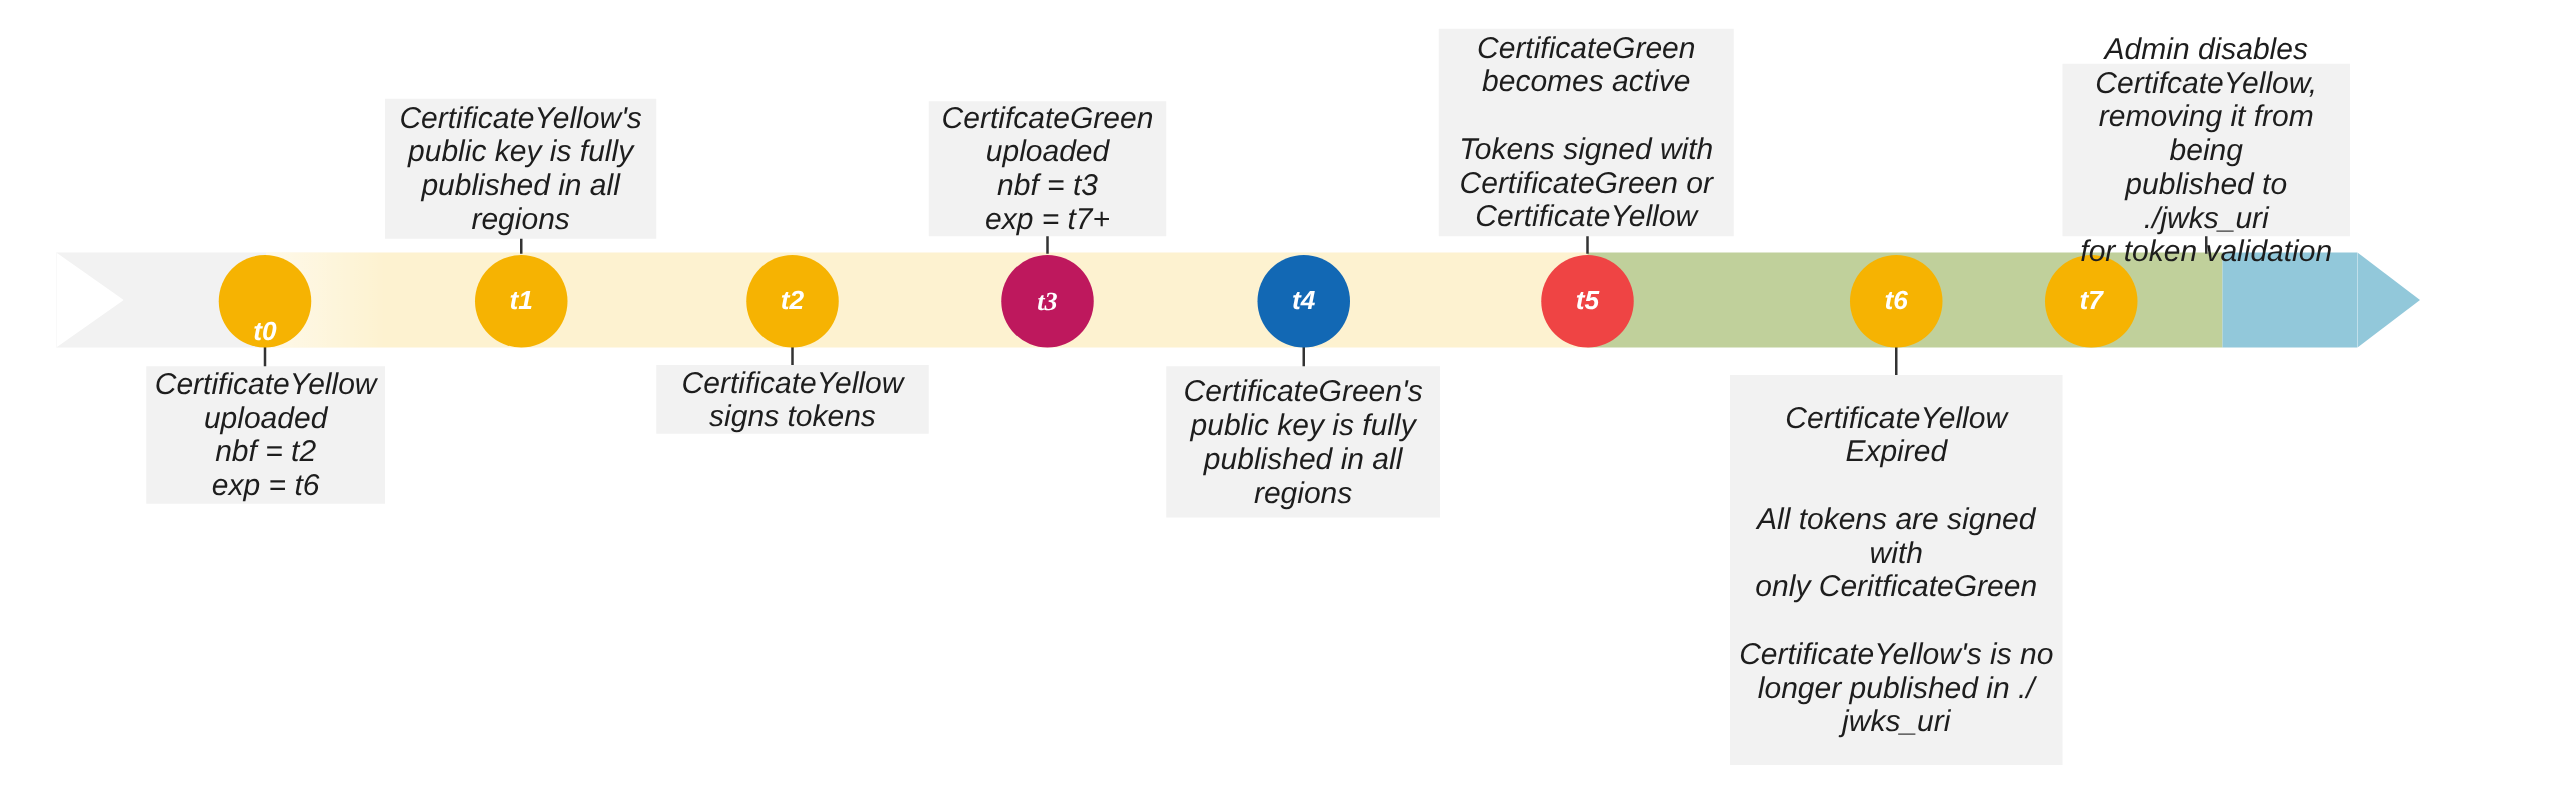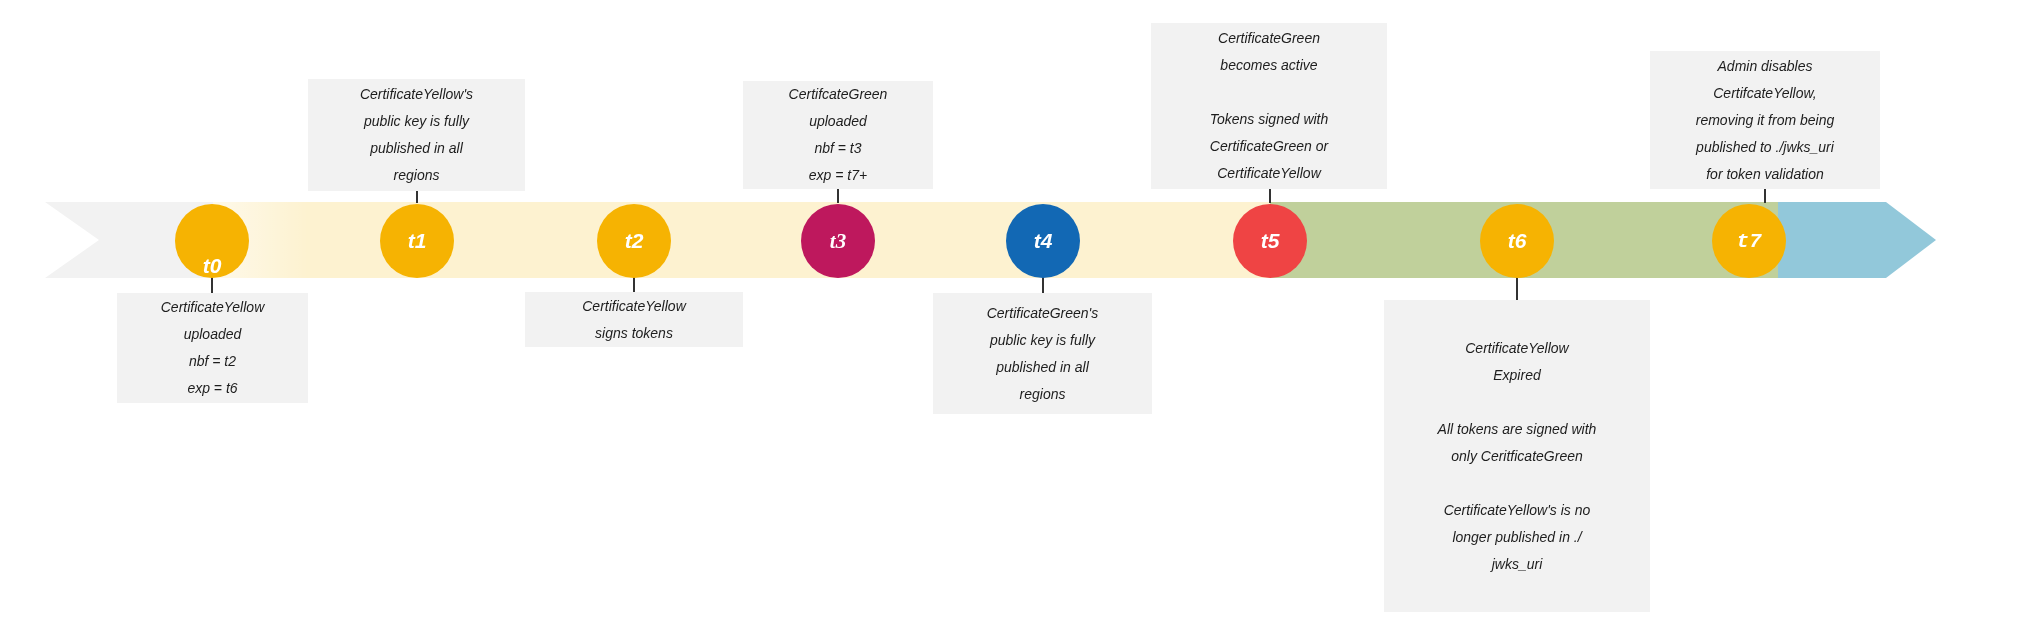--- a/index.html
+++ b/index.html
@@ -46,40 +46,40 @@
     font-weight: bold;
     font-style: italic;
   }
   #node-t0 { left: 175px; align-items: flex-end; }
   #node-t1 { left: 380px; }
   #node-t2 { left: 597px; }
   #node-t3 { left: 801px; }
   #node-t4 { left: 1006px; }
   #node-t5 { left: 1233px; }
   #node-t6 { left: 1480px; }
-  #node-t7 { left: 1712px; font-family: Liberation Mono, monospace; }
+  #node-t7 { left: 1636px; }
 
   
   .connector { position: absolute; width: 2px; background: #333333; z-index: 3; }
   #conn-t0 { left: 211px;  top: 277px; height: 17px; }
   #conn-t1 { left: 416px;  top: 188px; height: 15px; }
   #conn-t2 { left: 633px;  top: 277px; height: 16px; }
   #conn-t3 { left: 837px;  top: 188px; height: 15px; }
   #conn-t4 { left: 1042px; top: 277px; height: 17px; }
   #conn-t5 { left: 1269px; top: 188px; height: 15px; }
   #conn-t6 { left: 1516px; top: 277px; height: 24px; }
   #conn-t7 { left: 1764px; top: 188px; height: 15px; }
 
   
   .note {
     position: absolute;
     background: #f2f2f2;
     color: #1d1d1d;
     font-style: italic;
-    font-size: 14px;
+    font-size: 24px;
     line-height: 27px;
     text-align: center;
     white-space: pre-line;
     display: flex; align-items: center; justify-content: center;
     z-index: 5;
     box-sizing: border-box;
     padding: 2px 6px;
   }
   #note-t0 { left: 117px;  top: 293px; width: 191px; height: 110px; }
   #note-t1 { left: 308px;  top: 79px;  width: 217px; height: 112px; }

